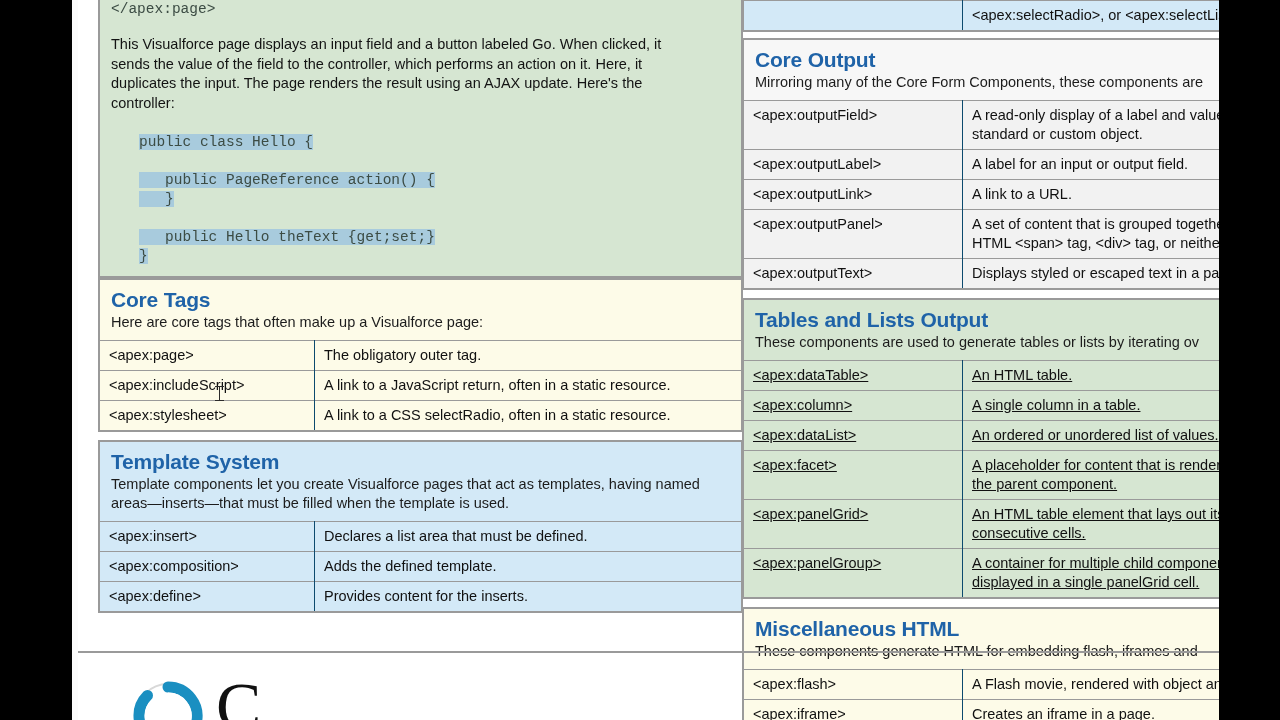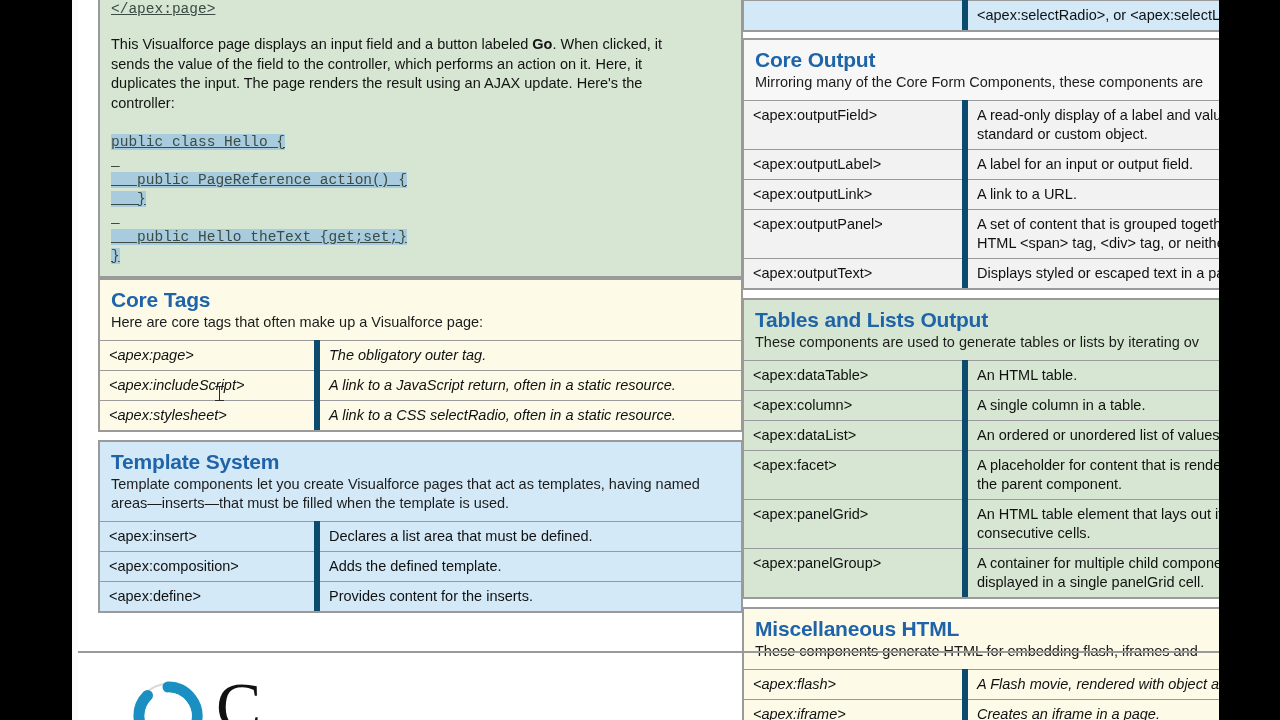--- a/index.html
+++ b/index.html
@@ -46,54 +46,54 @@
   }
 
   table.cmp{border-collapse:collapse;width:100%;table-layout:fixed;font-size:14.5px;color:#111;}
   table.cmp td{
     border-top:1px solid #9a9a9a;
     padding:5px 9px 5px 9px;
     vertical-align:top;
     line-height:19px;
     white-space:nowrap;
   }
-  table.cmp td.tag{border-right:6px solid #0c4a6e;}
+  table.cmp td.tag{border-right:1px solid #0c4a6e;}
   table.cmp td.desc{white-space:normal;}
 
   
   .col-left table.cmp td.tag{width:196px;}
   
   .col-right table.cmp td.tag{width:200px;}
 
   
   .t-green{background:#d6e6d2;}
-  .t-green table.cmp td{background:#d6e6d2;}
+  .t-green table.cmp td{background:#d6e6d2;text-decoration:underline;}
   .t-cream{background:#fdfbe8;}
-  .t-cream table.cmp td{background:#fdfbe8;font-style:italic;}
+  .t-cream table.cmp td{background:#fdfbe8;}
   .t-blue{background:#d3e9f7;}
   .t-blue table.cmp td{background:#d3e9f7;}
   .t-white{background:#f7f7f7;}
   .t-white table.cmp td{background:#f2f2f2;}
 
   
   .codecard{
     border:2px solid #9a9a9a;border-top:none;
     background:#d6e6d2;box-sizing:border-box;
     padding:0 11px 10px 11px;
   }
   .code-line{
     font-family:"Liberation Mono","DejaVu Sans Mono",monospace;
-    font-size:14.5px;line-height:19px;color:#3c4c44;white-space:pre;text-decoration:underline;
+    font-size:14.5px;line-height:19px;color:#3c4c44;white-space:pre;
   }
   .para{
     font-size:14.5px;line-height:19.5px;color:#131313;margin:16px 0 0 0;
     max-width:578px;
   }
-  .para b{font-weight:bold;}
-  .codeblock{margin-top:20px;}
+  .para b{font-weight:normal;}
+  .codeblock{margin-top:20px;margin-left:28px;}
   .hl{background:#a8cbdd;}
 
   
   .ibeam{position:absolute;width:9px;height:15px;}
   .ibeam i{position:absolute;background:#2b2b2b;}
   .ibeam i.v{left:4px;top:1px;width:1px;height:13px;}
   .ibeam i.t{left:0;top:0;width:9px;height:1px;}
   .ibeam i.b{left:0;top:14px;width:9px;height:1px;}
 
   

